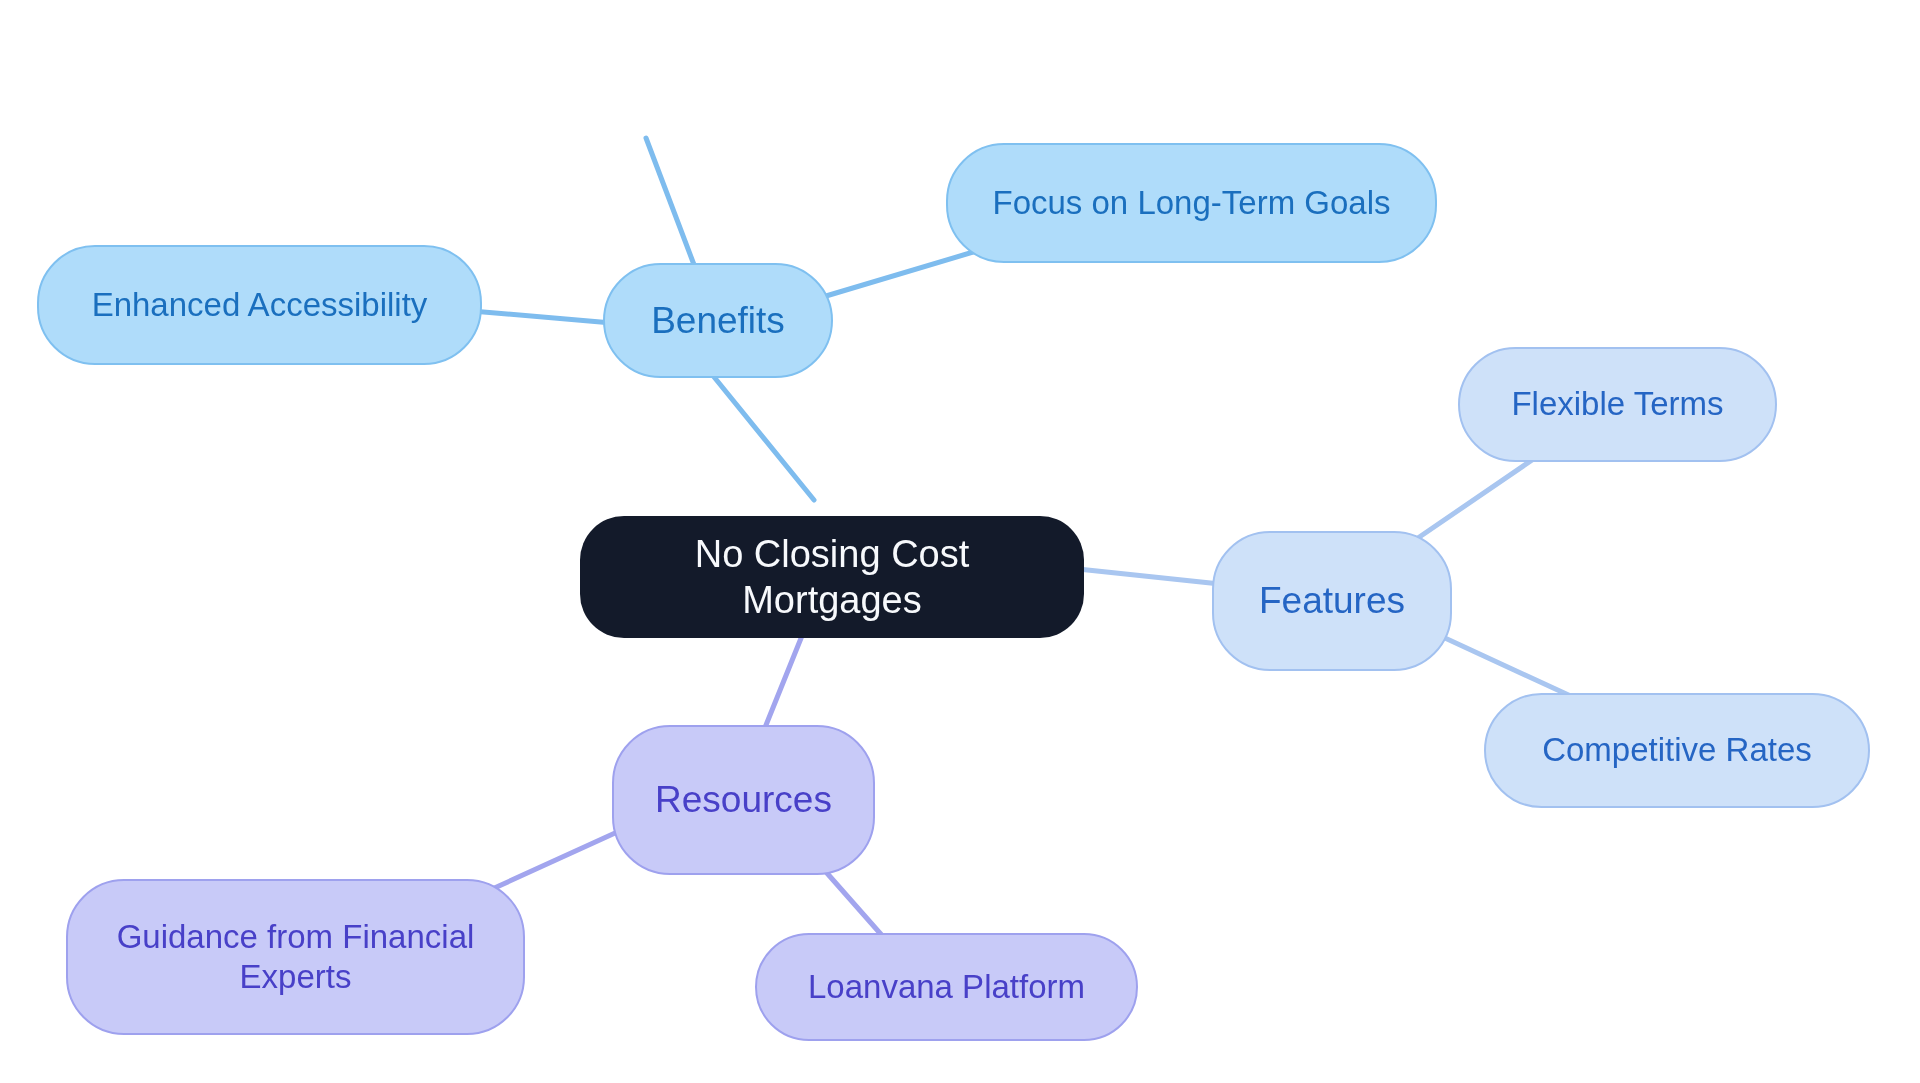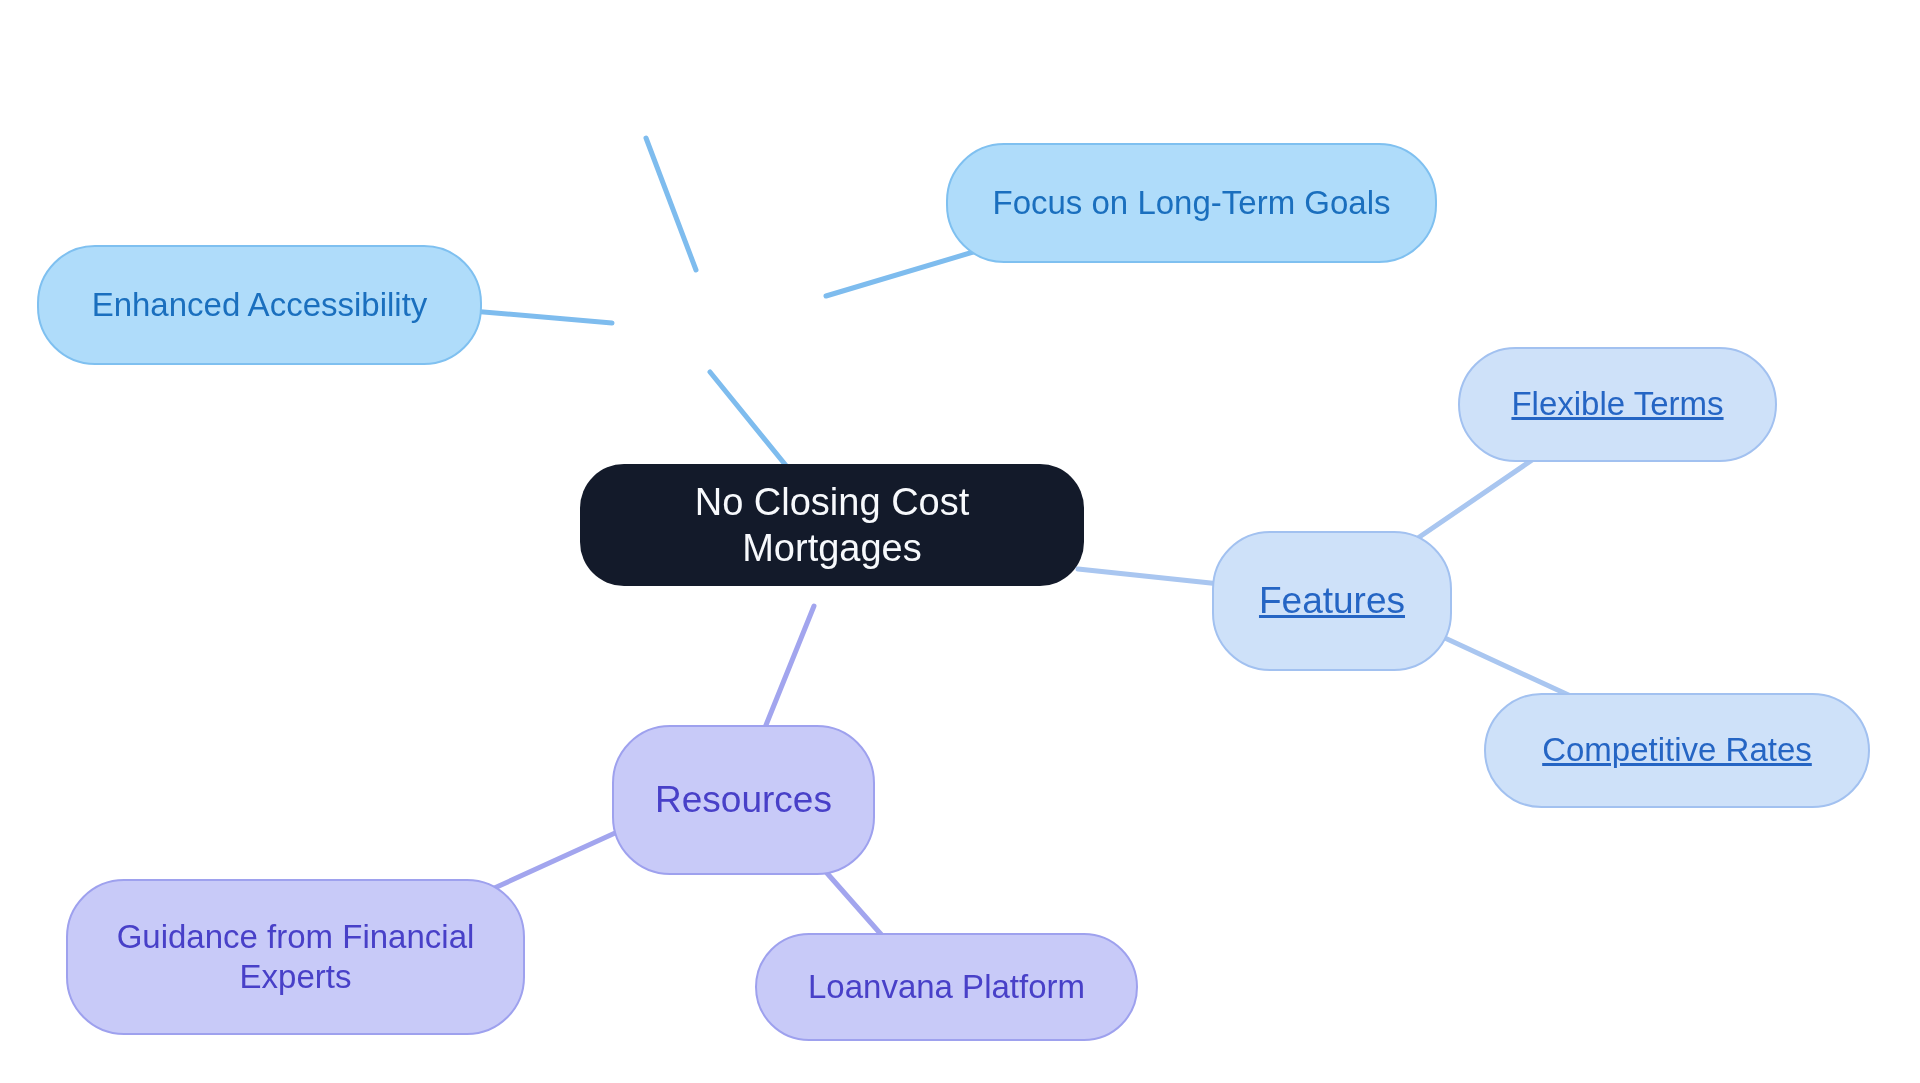--- a/index.html
+++ b/index.html
@@ -44,21 +44,20 @@
   }
   .sky {
     background: #AFDCFA;
     border: 2.5px solid #7FC0F0;
     color: #1A6FBE;
   }
   .pale {
     background: #CEE1F9;
     border: 2.5px solid #A2C1F0;
     color: #2565C4;
-    text-decoration: underline;
   }
   .lav {
     background: #C8CAF8;
     border: 2.5px solid #9EA1EE;
     color: #4840C8;
   }
   .branch { font-size: 37px; }
   .child  { font-size: 33px; }
 </style>
 </head>
@@ -75,24 +74,27 @@
 
     <line x1="1078" y1="569" x2="1220" y2="584" stroke-width="5" stroke-linecap="round" stroke="#A9C6F0"></line>
     <line x1="1415" y1="540" x2="1535" y2="458" stroke-width="5" stroke-linecap="round" stroke="#A9C6F0"></line>
     <line x1="1432" y1="632" x2="1575" y2="698" stroke-width="5" stroke-linecap="round" stroke="#A9C6F0"></line>
 
     <line x1="814" y1="606" x2="764" y2="730" stroke-width="5" stroke-linecap="round" stroke="#A2A5EE"></line>
     <line x1="648" y1="818" x2="490" y2="890" stroke-width="5" stroke-linecap="round" stroke="#A2A5EE"></line>
     <line x1="796" y1="838" x2="886" y2="940" stroke-width="5" stroke-linecap="round" stroke="#A2A5EE"></line>
   </svg>
 
-  <div class="node center-node" style="left:580px; top:464px; width:504px; height:122px;">
+  <div class="node center-node" style="left:580px; top:516px; width:504px; height:122px;">
     <span>No Closing Cost Mortgages</span>
   </div>
 
+  <div class="node sky branch" style="left:603px; top:263px; width:230px; height:115px;">
+    <span>Benefits</span>
+  </div>
   <div class="node sky child" style="left:946px; top:143px; width:491px; height:120px;justify-content:center;">
     <span>Focus on Long-Term Goals</span>
   </div>
   <div class="node sky child" style="left:37px; top:245px; width:445px; height:120px;">
     <span>Enhanced Accessibility</span>
   </div>
 
   <div class="node pale branch" style="left:1212px; top:531px; width:240px; height:140px;">
     <span>Features</span>
   </div>

